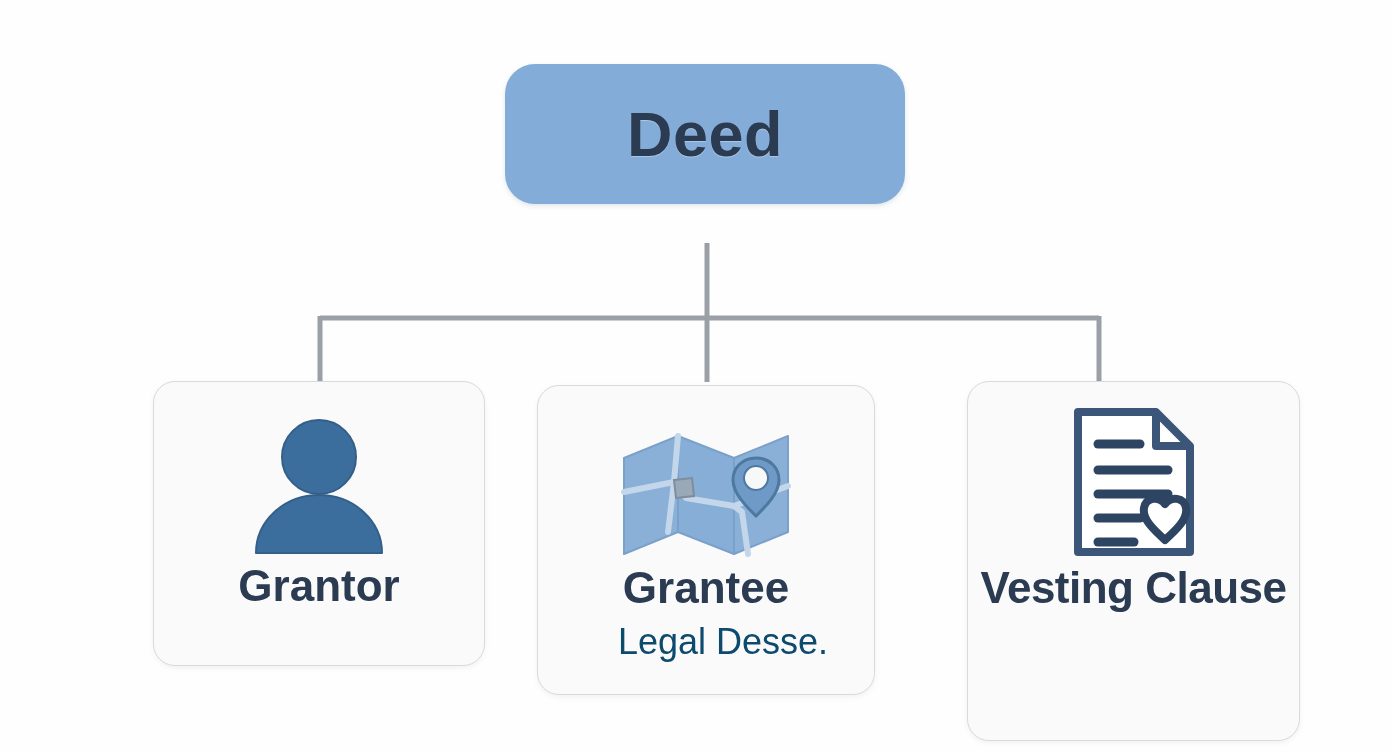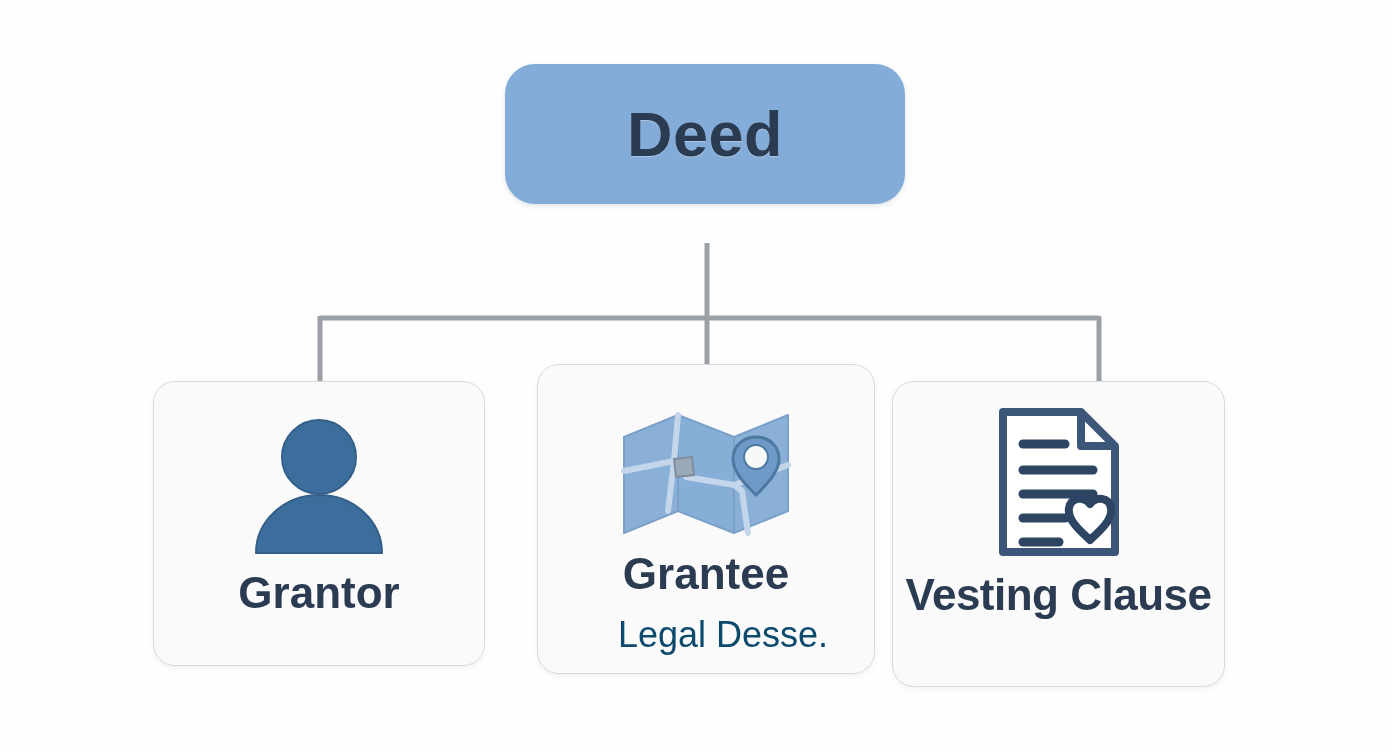--- a/index.html
+++ b/index.html
@@ -58,25 +58,24 @@
   .card {
     position: absolute;
     background: #fafafa;
     border: 1.6px solid #d8dade;
     border-radius: 22px;
     box-shadow: 0 2px 5px rgba(150,155,165,0.13);
     display: flex;
     flex-direction: column;
     align-items: center;
     box-sizing: border-box;
-    gap: 7px;
   }
   #card-grantor { left: 153px; top: 381px; width: 332px; height: 285px; }
-  #card-grantee { left: 537px; top: 364px; width: 338px; height: 310px; }
-  #card-vesting { left: 892px; top: 381px; width: 333px; height: 306px; }
+  #card-grantee { left: 537px; top: 385px; width: 338px; height: 310px; }
+  #card-vesting { left: 967px; top: 381px; width: 333px; height: 360px; }
 
   .card-icon {
     margin-top: 28px;
     height: 150px;
     display: flex;
     align-items: center;
     justify-content: center;
   }
   #card-grantee .card-icon { margin-top: 30px; height: 148px; }
   #card-vesting .card-icon { margin-top: 20px; height: 160px; }

